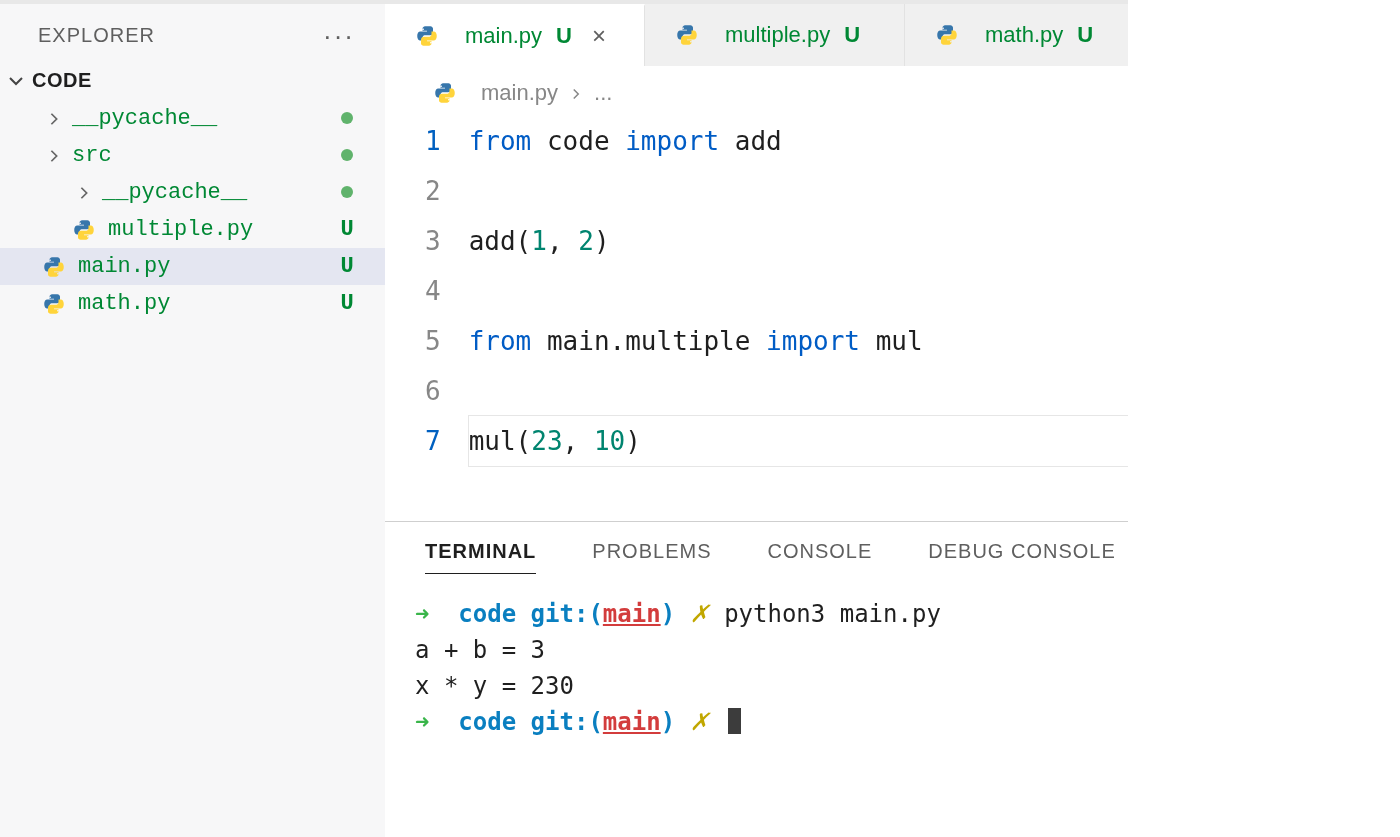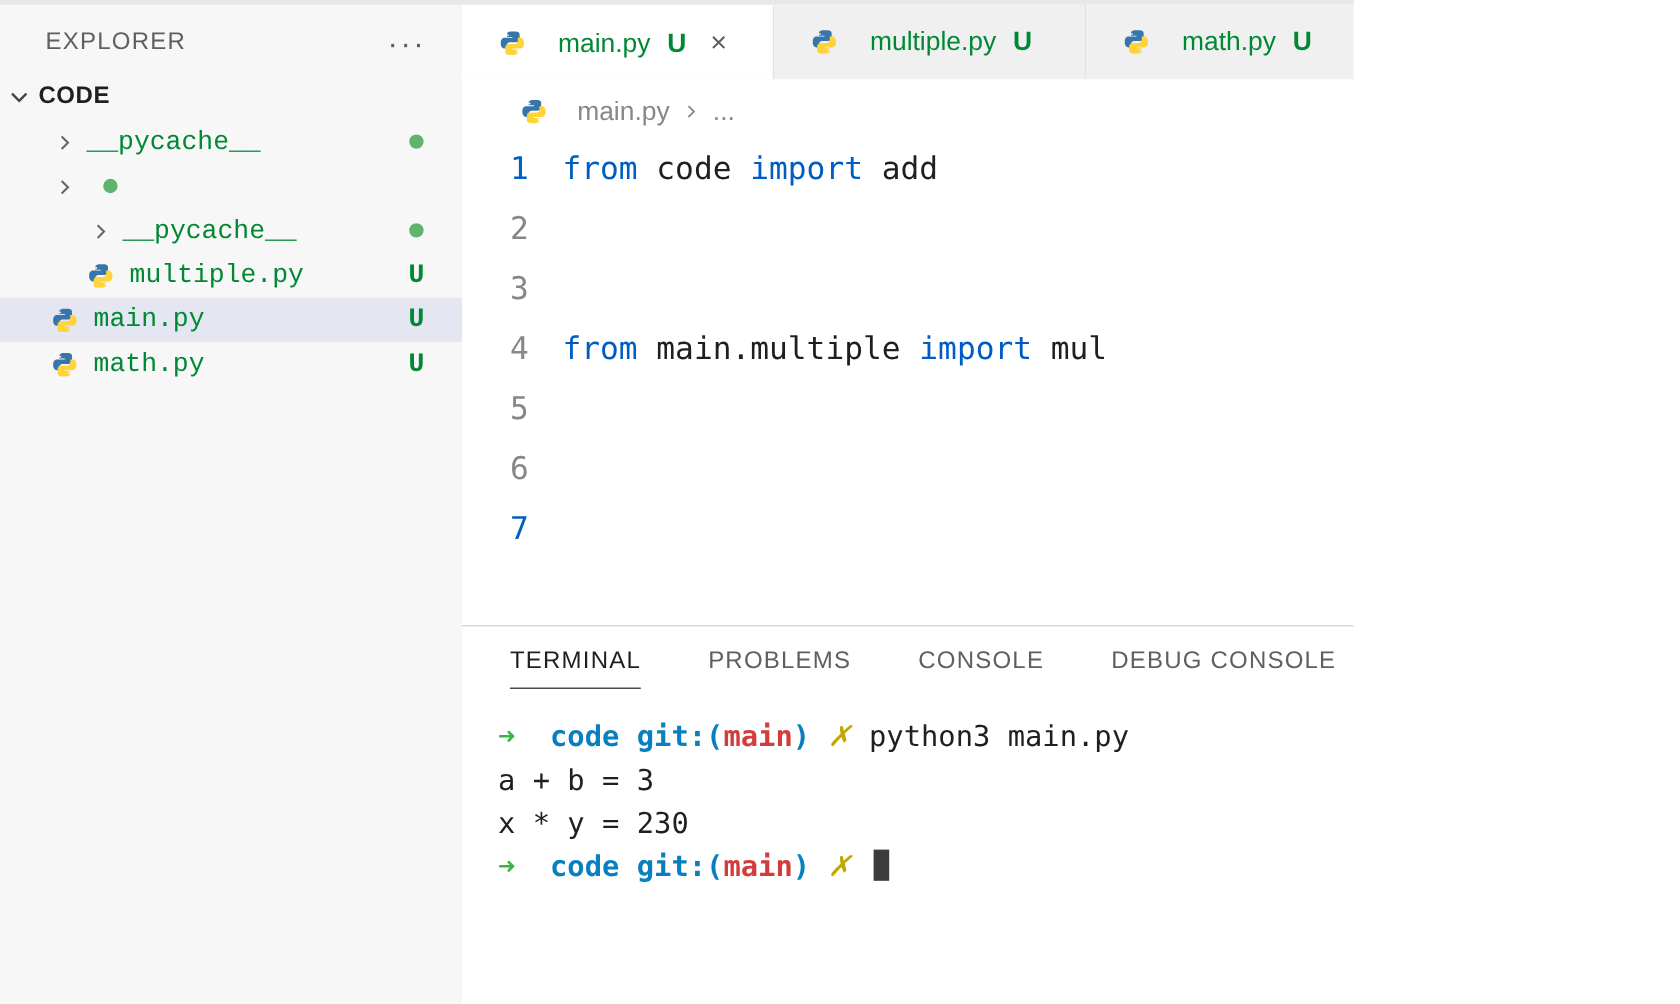--- a/index.html
+++ b/index.html
@@ -222,33 +222,33 @@
     color: var(--muted);
     font-size: 20px;
     letter-spacing: 1px;
   }
   .panel-tab {
     padding-bottom: 10px;
   }
   .panel-tab.active {
     color: var(--text);
     border-bottom: 1px solid var(--text);
-    font-weight: 400;
+    font-weight: 700;
   }
   .term {
     flex: 1;
     font-family: Menlo, Consolas, "DejaVu Sans Mono", monospace;
     font-size: 24px;
     line-height: 36px;
     padding: 10px 0 0 30px;
     white-space: pre;
   }
   .term .arrow { color: var(--arrow-green); font-weight: 700; }
   .term .cwd { color: var(--prompt-blue); font-weight: 700; }
-  .term .branch { color: var(--red); font-weight: 700; }
+  .term .branch { color: var(--red); font-weight: 700; text-decoration: underline; }
   .term .gitp { color: var(--prompt-blue); font-weight: 700; }
   .term .dirty { color: var(--yellow); font-style: italic; }
   .term .cursor {
     display: inline-block;
     width: 13px;
     height: 26px;
     background: #3c3c3c;
     vertical-align: -4px;
     margin-left: 4px;
   }
@@ -285,20 +285,21 @@
           <span class="label">__pycache__</span>
           <span class="status dot"></span>
         </div>
         <div class="tree-row folder">
           <span class="indent1"></span>
           <span class="chev">
             <svg width="14" height="14" viewBox="0 0 16 16">
               <path d="M5 2 L11 8 L5 14" fill="none" stroke="#666" stroke-width="2"></path>
             </svg>
           </span>
+          <span class="label">src</span>
           <span class="status dot"></span>
         </div>
         <div class="tree-row folder">
           <span class="indent2"></span>
           <span class="chev">
             <svg width="14" height="14" viewBox="0 0 16 16">
               <path d="M5 2 L11 8 L5 14" fill="none" stroke="#666" stroke-width="2"></path>
             </svg>
           </span>
           <span class="label">__pycache__</span>
@@ -398,23 +399,25 @@
           <div>2</div>
           <div>3</div>
           <div>4</div>
           <div>5</div>
           <div>6</div>
           <div class="curr">7</div>
         </div>
       <div class="codecol" id="codecol">
           <div class="codeline"><span class="kw">from </span><span>code </span><span class="kw">import </span><span>add</span></div>
           <div class="codeline">&nbsp;</div>
+          <div class="codeline"><span>add(</span><span class="num">1</span><span>, </span><span class="num">2</span><span>)</span></div>
           <div class="codeline">&nbsp;</div>
           <div class="codeline"><span class="kw">from </span><span>main.multiple </span><span class="kw">import </span><span>mul</span></div>
           <div class="codeline">&nbsp;</div>
+          <div class="codeline current"><span>mul(</span><span class="num">23</span><span>, </span><span class="num">10</span><span>)</span></div>
         </div>
     </div>
 
     <div class="panel">
       <div class="panel-tabs" id="panel-tabs">
           <div class="panel-tab active">TERMINAL</div>
           <div class="panel-tab">PROBLEMS</div>
           <div class="panel-tab">CONSOLE</div>
           <div class="panel-tab">DEBUG CONSOLE</div>
         </div>

